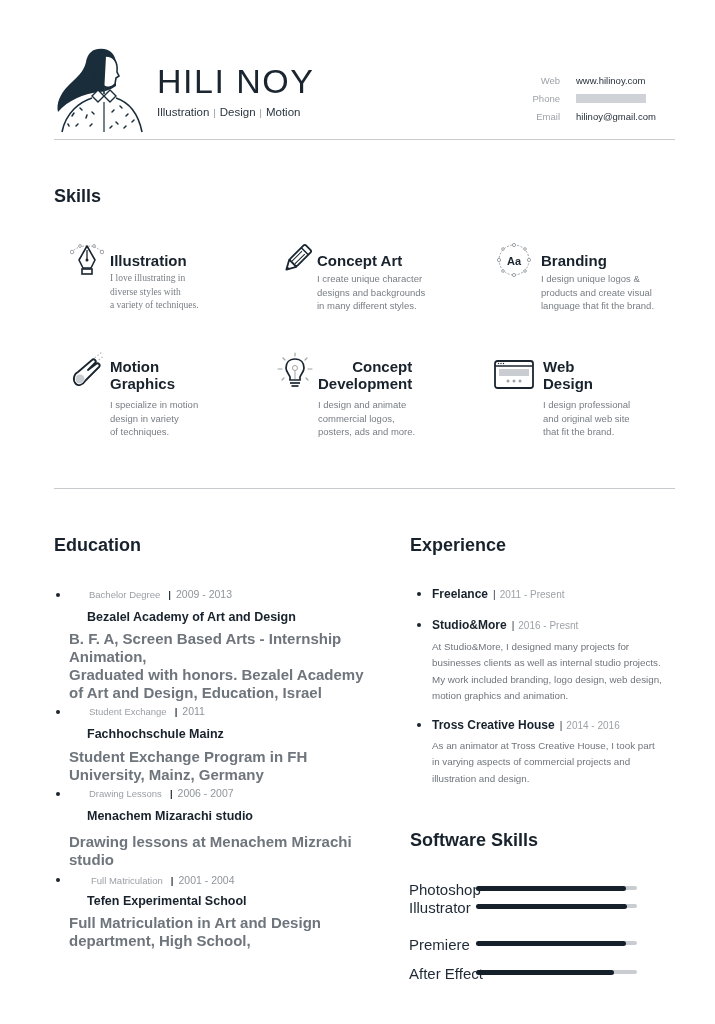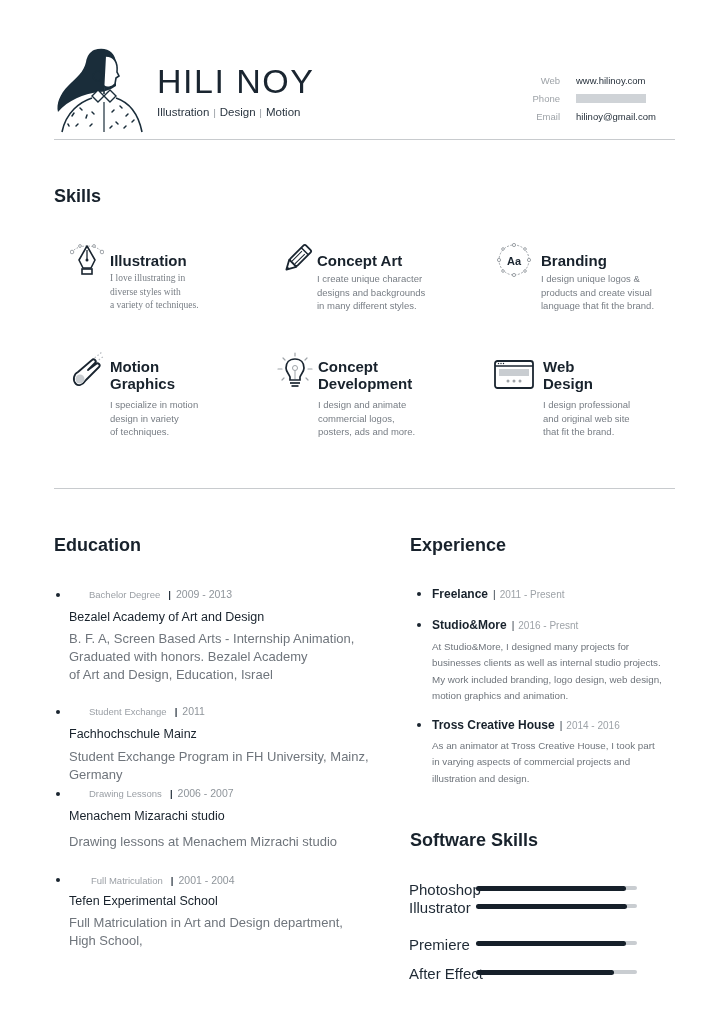--- a/index.html
+++ b/index.html
@@ -31,22 +31,22 @@
   }
   .skill-icon { position: absolute; width: 34px; height: 34px; }
   .skill-title { position: absolute; font-size: 15px; font-weight: 700; color: #18222c; line-height: 17px; }
   .skill-desc { position: absolute; font-size: 9.5px; line-height: 13.5px; color: #777d84; width: 160px; }
 
   
   .bullet { position: absolute; width: 4px; height: 4px; border-radius: 50%; background: #1a2530; }
   .edu-meta { position: absolute; font-size: 9.5px; color: #9a9fa5; margin-left: 20px; }
   .edu-meta .bar { color: #2a3540; margin: 0 5px 0 8px; font-weight: 700; }
   .edu-meta .years { color: #8f959b; font-size: 10.5px; }
-  .edu-title { position: absolute; font-size: 12.5px; font-weight: 400; color: #18222c; }
-  .edu-desc { position: absolute; font-size: 13px; line-height: 18px; color: #6f757c; width: 300px; }
+  .edu-title { position: absolute; font-size: 12.5px; font-weight: 700; color: #18222c; margin-left: 18px; }
+  .edu-desc { position: absolute; font-size: 15px; line-height: 18px; color: #6f757c; width: 300px; font-weight: bold; }
 
   .exp-title { position: absolute; font-size: 12px; font-weight: 700; color: #18222c; }
   .exp-title .bar { color: #2a3540; font-weight: 400; margin: 0 4px 0 5px; font-size: 10px; }
   .exp-title .years { font-weight: 400; color: #9ea3a8; font-size: 10px; }
   .exp-desc { position: absolute; font-size: 9.8px; line-height: 16.3px; color: #6f757c; width: 245px; }
 
   
   .sw-row { position: absolute; left: 409px; width: 240px; height: 12px; }
   .sw-label { position: absolute; left: 0; top: -1px; font-size: 15px; color: #1f2a35; }
   .sw-track { position: absolute; left: 67px; top: 4px; width: 161px; height: 4px; background: #c9cdd1; border-radius: 2px; }
@@ -208,21 +208,21 @@
       <line x1="6" y1="28" x2="8" y2="26"></line>
         <line x1="32" y1="28" x2="30" y2="26"></line>
     </g>
     <path d="M19 7 C13 7 10 11 10 16 C10 20 13 22 14 25 L14 28 L24 28 L24 25 C25 22 28 20 28 16 C28 11 25 7 19 7 Z" fill="#fff" stroke="#1a2530" stroke-width="1.7"></path>
     <circle cx="19" cy="16" r="2.5" fill="none" stroke="#9ea3a8" stroke-width="1"></circle>
     <line x1="19" y1="18.5" x2="19" y2="27" stroke="#9ea3a8" stroke-width="1"></line>
     <line x1="14" y1="31" x2="24" y2="31" stroke="#1a2530" stroke-width="1.7"></line>
     <line x1="15.5" y1="34" x2="22.5" y2="34" stroke="#1a2530" stroke-width="1.7"></line>
   </svg>
 </div>
-<div class="skill-title" style="left:318px; top:358px;">
+<div class="skill-title" style="left:318px; top:358px;text-align:right;">
     <div>Concept</div>
     <div>Development</div>
   </div>
 <div class="skill-desc" style="left:318px; top:398px;">
   <div>I design and animate</div>
     <div>commercial logos,</div>
     <div>posters, ads and more.</div>
 </div>
 
 <div class="skill-icon" style="left:494px; top:360px; width:40px;">

